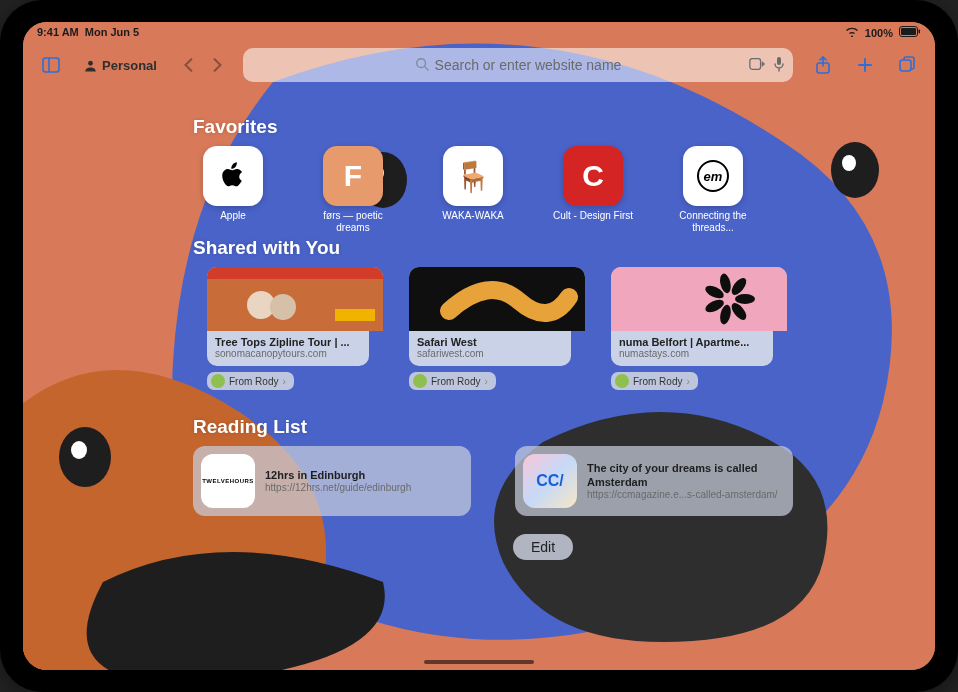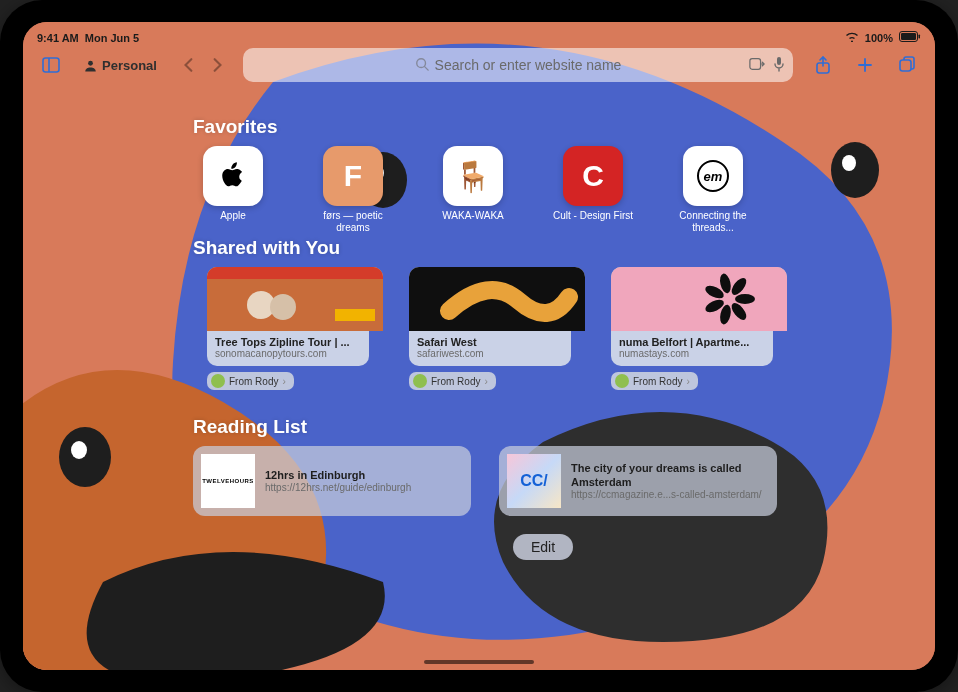--- a/index.html
+++ b/index.html
@@ -18,21 +18,21 @@
   overflow: hidden;
   position: relative;
 }
 
 
 .wallpaper { position:absolute; inset:0; overflow:hidden; }
 .wallpaper svg { width:100%; height:100%; display:block; }
 
 .status-bar {
   position:relative; z-index:5;
-  height:22px; display:flex; align-items:flex-end;
+  height:22px; display:flex; align-items:flex-start;
   justify-content:space-between; padding:4px 14px 0;
   font-size:11px; font-weight:600; color:#1b1b1b;
 }
 .status-left, .status-right { display:flex; align-items:center; gap:6px; }
 
 .toolbar {
   position:relative; z-index:5;
   height:42px; display:flex; align-items:center;
   padding:0 10px; gap:6px;
 }
@@ -94,27 +94,27 @@
 .swy-from {
   display:inline-flex; align-items:center; gap:4px;
   margin-top:6px; background: rgba(210,215,225,0.85);
   border-radius:7px; padding:2px 8px 2px 4px;
   font-size:10px; color:#333;
 }
 .swy-from .avatar { width:14px; height:14px; border-radius:50%; background:#8fbf4f; }
 .swy-from .chev { color:#888; }
 
 
-.rl-row { display:flex; gap:28px; margin-top:4px; }
+.rl-row { display:flex; gap:44px; margin-top:4px; }
 .rl-card {
   width:278px; display:flex; gap:10px;
   background: rgba(200,205,220,0.72);
   border-radius:12px; padding:8px;
 }
-.rl-thumb { width:54px; height:54px; border-radius:0; background:#fff; flex:none; display:flex; align-items:center; justify-content:center; font-size:10px; font-weight:700; }
+.rl-thumb { width:54px; height:54px; border-radius:12px; background:#fff; flex:none; display:flex; align-items:center; justify-content:center; font-size:10px; font-weight:700; }
 .rl-info { display:flex; flex-direction:column; justify-content:center; overflow:hidden; }
 .rl-title { font-size:11px; font-weight:600; color:#1e1e1e; line-height:1.2; }
 .rl-url { font-size:10px; color:#6a6a6a; white-space:nowrap; overflow:hidden; text-overflow:ellipsis; }
 
 .edit-btn {
   margin:18px auto 0; display:block;
   background: rgba(200,205,220,0.85);
   border:none; border-radius:16px;
   font-size:14px; font-weight:500; color:#222;
   padding:5px 18px;

